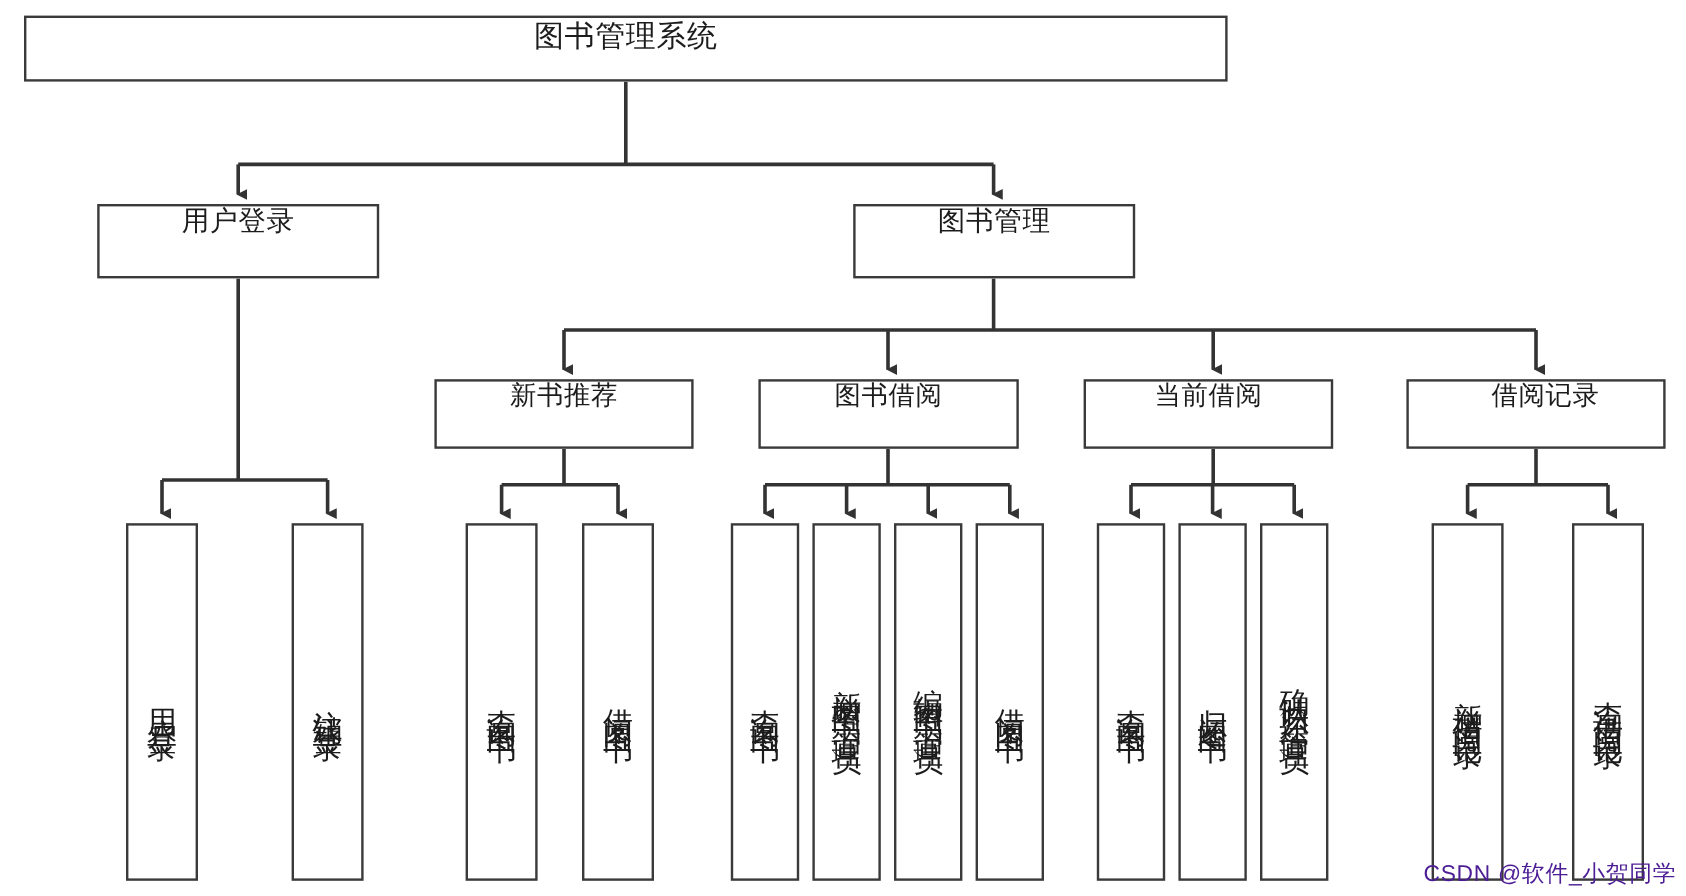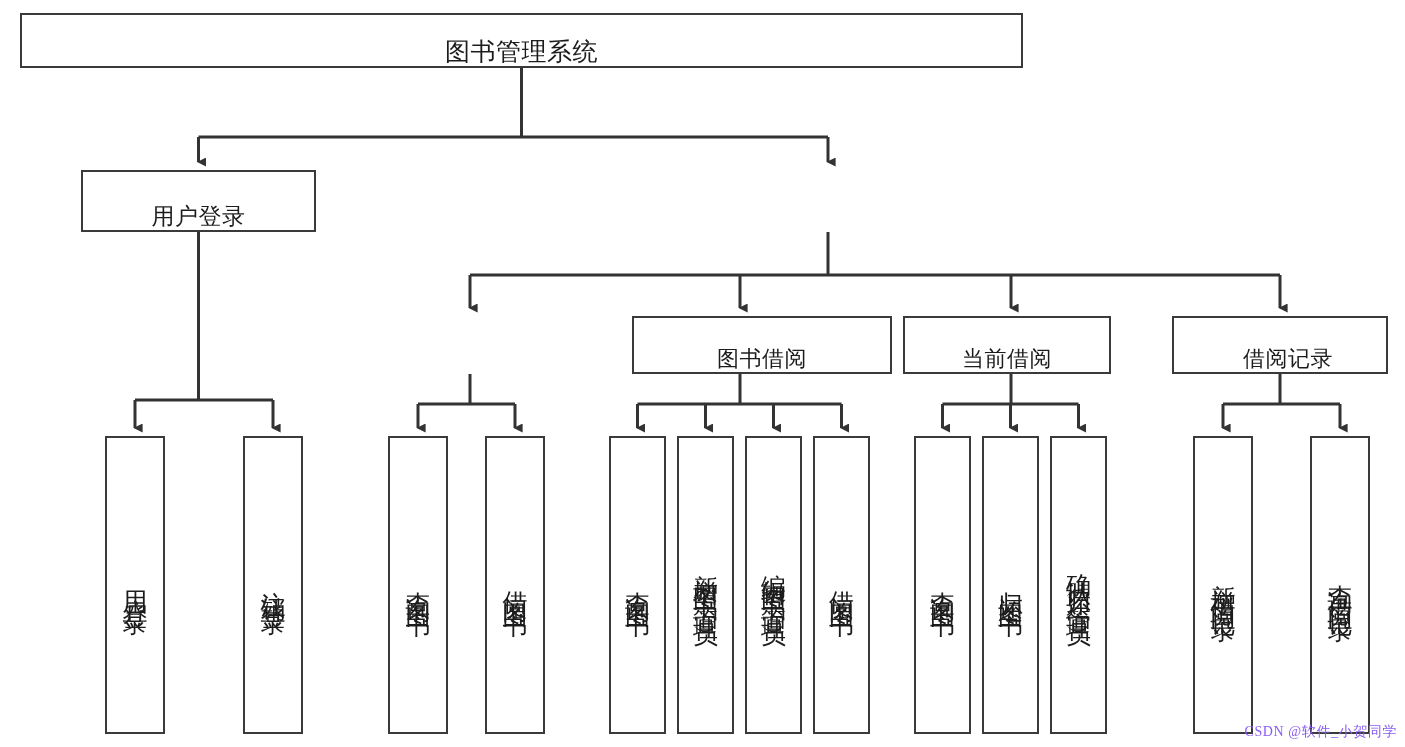--- a/index.html
+++ b/index.html
@@ -21,21 +21,21 @@
     top: 0;
     width: 1405px;
     height: 747px;
   }
   .node {
     position: absolute;
     box-sizing: border-box;
     background: #ffffff;
     border: 2px solid #3a3a3a;
     display: flex;
-    align-items: flex-end;
+    align-items: flex-start;
     justify-content: center;
     z-index: 3;
   }
   .node .label {
     color: #1c1c1c;
     line-height: 1.18;
     letter-spacing: 0.5px;
     white-space: nowrap;
   }
   .node.root .label { font-size: 25px; }
@@ -51,26 +51,26 @@
     writing-mode: vertical-rl;
     text-orientation: upright;
     letter-spacing: 7px;
     line-height: 1;
     max-height: 100%;
   }
   #watermark {
     position: absolute;
     right: 8px;
     bottom: 6px;
-    font-size: 14px;
-    color: #8b5cf6;
+    font-size: 19px;
+    color: #4c1d95;
     letter-spacing: 0.6px;
     z-index: 6;
     white-space: nowrap;
-    font-family: Liberation Serif, serif;
+    font-family: Liberation Sans, sans-serif;
   }
 </style>
 </head>
 <body>
 
 <div id="canvas">
 
   <svg id="connectors" viewBox="0 0 1405 747" xmlns="http://www.w3.org/2000/svg">
     <defs>
       <marker id="arrowhead" markerWidth="9" markerHeight="9" refX="4.5" refY="7.6" orient="auto" markerUnits="userSpaceOnUse">
@@ -122,22 +122,28 @@
     </g>
   </svg>
 
   <div class="node root" style="left:20px; top:13px; width:1003px; height:55px;">
     <span class="label">图书管理系统</span>
   </div>
 
   <div class="node lvl1" style="left:81px; top:170px; width:235px; height:62px;">
     <span class="label">用户登录</span>
   </div>
+  <div class="node lvl1" style="left:711px; top:170px; width:235px; height:62px;">
+    <span class="label">图书管理</span>
+  </div>
 
-  <div class="node lvl2" style="left:632px; top:316px; width:260px; height:58px;">
+  <div class="node lvl2" style="left:362px; top:316px; width:216px; height:58px;">
+    <span class="label">新书推荐</span>
+  </div>
+  <div class="node lvl2" style="left:632px; top:316px; width:217px; height:58px;">
     <span class="label">图书借阅</span>
   </div>
   <div class="node lvl2" style="left:903px; top:316px; width:208px; height:58px;">
     <span class="label">当前借阅</span>
   </div>
   <div class="node lvl2" style="left:1172px; top:316px; width:216px; height:58px;padding-left:16px;">
     <span class="label">借阅记录</span>
   </div>
 
   <div class="node leaf" style="left:105px; top:436px; width:60px; height:298px;">

